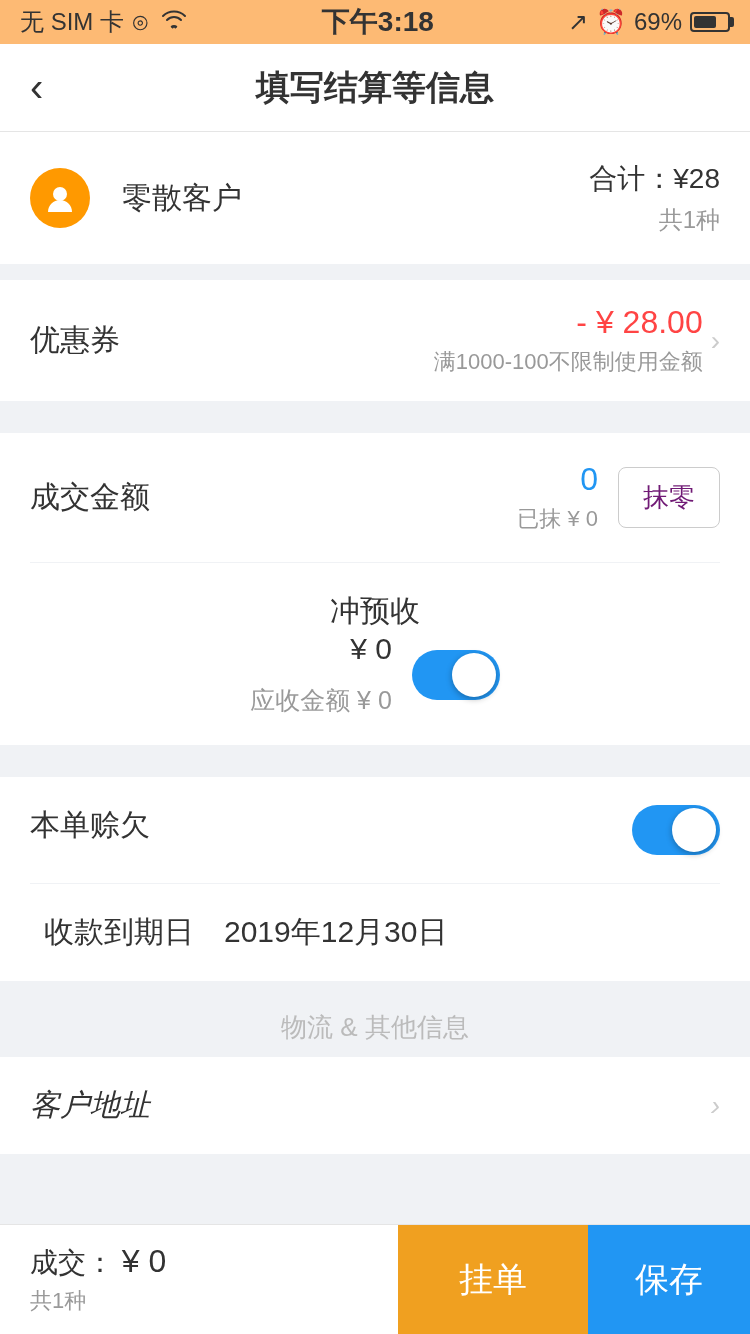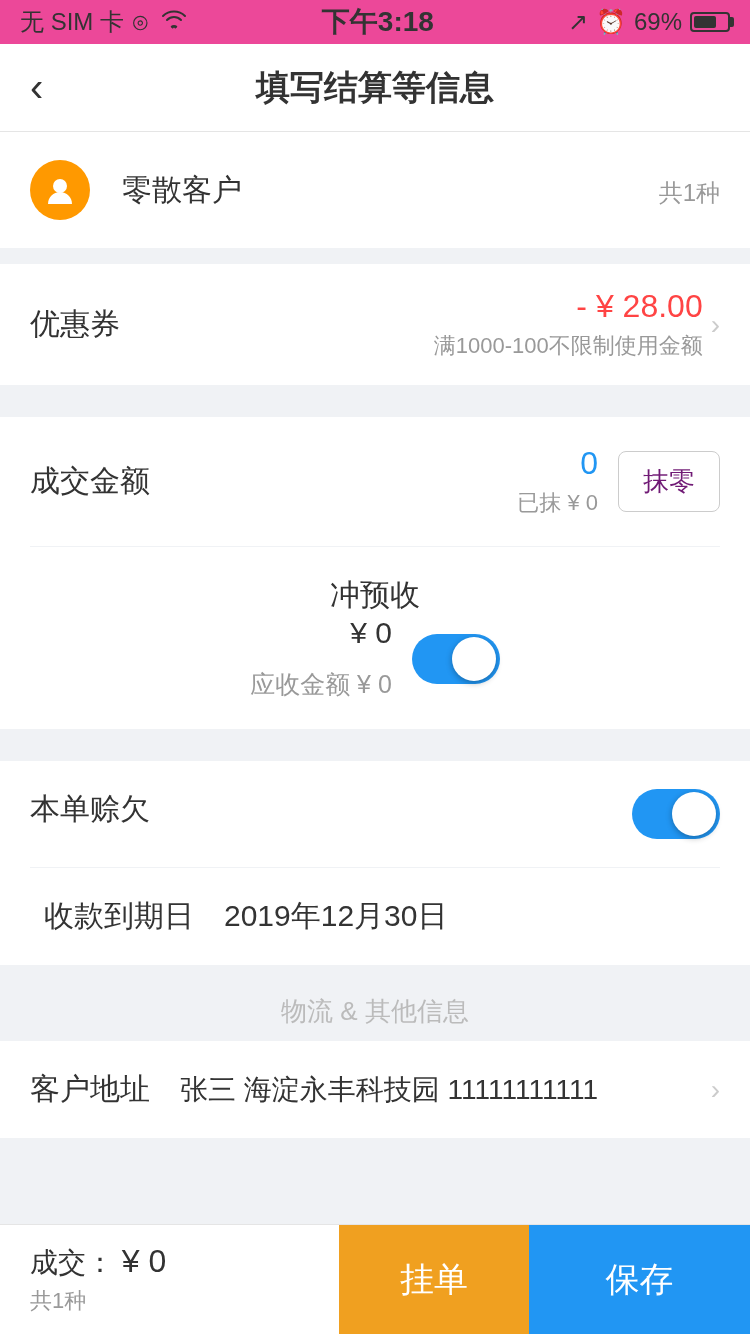--- a/index.html
+++ b/index.html
@@ -9,21 +9,21 @@
       background: #f0f2f5;
       width: 750px;
       min-height: 1334px;
       font-size: 28px;
       color: #333;
       position: relative;
     }
 
     
     .status-bar {
-      background: #ec4899;
+      background: #fdba74;
       height: 44px;
       display: flex;
       align-items: center;
       justify-content: space-between;
       padding: 0 20px;
       font-size: 24px;
       font-weight: 500;
     }
     .status-left { display: flex; align-items: center; gap: 10px; }
     .status-center { font-size: 28px; font-weight: 600; }
@@ -187,20 +187,21 @@
     .logistics-label { font-size: 26px; color: #bbb; }
 
     
     .address-row {
       display: flex;
       align-items: center;
       justify-content: space-between;
       padding: 28px 30px;
       background: #fff;
       cursor: pointer;
+      font-style: italic;
     }
     .address-label { font-size: 30px; color: #333; flex-shrink: 0; margin-right: 30px; }
     .address-value { font-size: 28px; color: #333; flex: 1; }
 
     
     .empty-space { height: 200px; background: #f0f2f5; }
 
     
     .bottom-bar {
       position: fixed;
@@ -220,21 +221,21 @@
     .bottom-deal { font-size: 28px; color: #333; }
     .bottom-deal-amount { font-size: 32px; color: #333; font-weight: 500; }
     .bottom-count { font-size: 22px; color: #999; margin-top: 4px; }
     .btn-pending {
       width: 190px; height: 110px;
       background: #f0a020;
       display: flex; align-items: center; justify-content: center;
       font-size: 34px; color: #fff; font-weight: 500; cursor: pointer;
     }
     .btn-save {
-      width: 221px; height: 110px;
+      width: 162px; height: 110px;
       background: #2196F3;
       display: flex; align-items: center; justify-content: center;
       font-size: 34px; color: #fff; font-weight: 500; cursor: pointer;
     }
   </style>
 </head>
 <body>
 
 <div class="status-bar">
   <div class="status-left">
@@ -268,20 +269,21 @@
       <div class="customer-left">
         <div class="customer-avatar">
           <svg viewBox="0 0 36 36" fill="white">
               <circle cx="18" cy="14" r="7"></circle>
               <path d="M6 32c0-6.6 5.4-12 12-12s12 5.4 12 12"></path>
             </svg>
         </div>
         <span class="customer-name">零散客户</span>
       </div>
       <div class="customer-right">
+        <div class="customer-total">合计：¥28</div>
         <div class="customer-count">共1种</div>
       </div>
     </div>
   </div>
 
   <div class="card-section">
     <div class="coupon-row">
       <span class="coupon-label">优惠券</span>
       <div style="display:flex;align-items:center;">
         <div class="coupon-right">
@@ -341,21 +343,20 @@
     </div>
   </div>
 
   <div class="logistics-sep">
     <span class="logistics-label">物流 &amp; 其他信息</span>
   </div>
 
   <div class="card-section">
     <div class="address-row">
       <span class="address-label">客户地址</span>
-      <span class="address-value">张三 海淀永丰科技园 11111111111</span>
       <span class="chevron-right">›</span>
     </div>
   </div>
 
   <div class="empty-space"></div>
 
 </div>
 
 <div class="bottom-bar">
   <div class="bottom-left">

